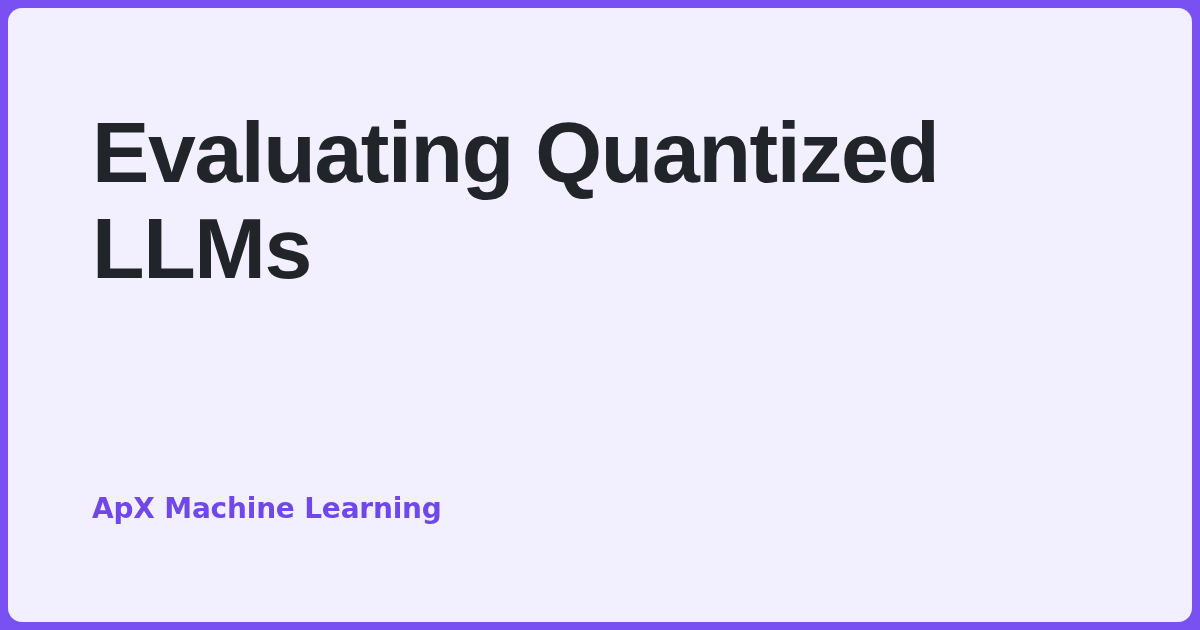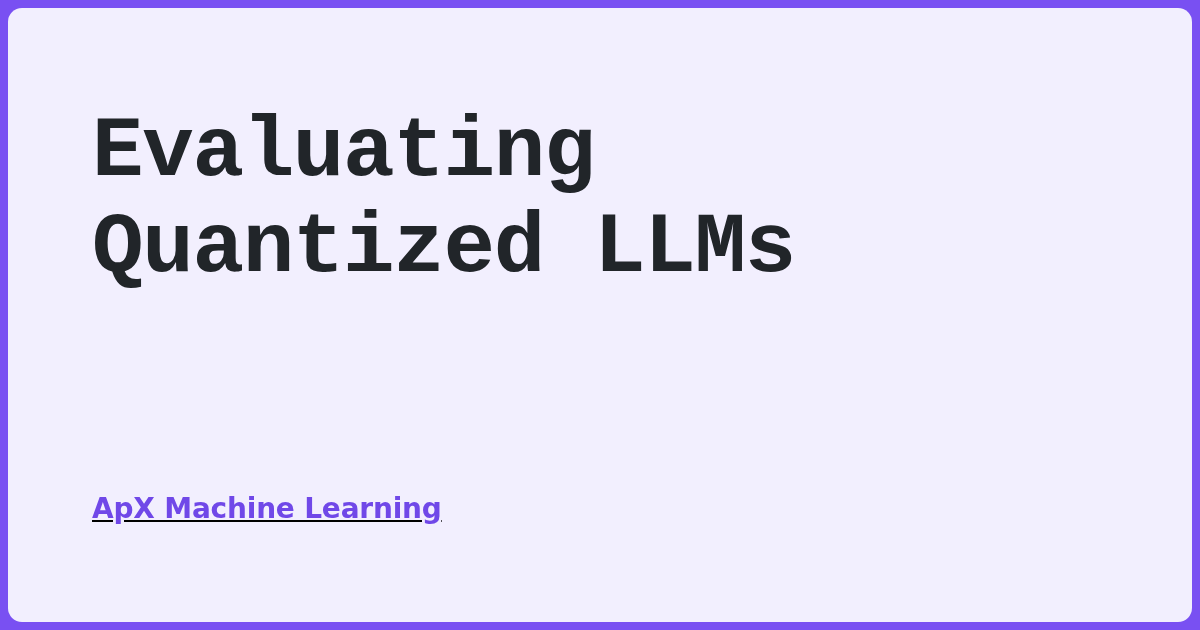--- a/index.html
+++ b/index.html
@@ -42,39 +42,38 @@
   }
 
   
   .title-block {
     margin-top: 96px;
     max-width: 860px;
   }
 
   .card-title {
     margin: 0;
-    font-family: Liberation Mono, monospace;
+    font-family: Liberation Sans, sans-serif;
     font-size: 86px;
     font-weight: 700;
     line-height: 1.12;
     letter-spacing: -1.4px;
     color: #212529;
     word-wrap: break-word;
   }
 
   
   .spacer {
     flex: 1 1 auto;
     min-height: 0;
   }
 
   
   .footer-block {
     margin-bottom: 96px;
-    text-decoration: underline;
   }
 
   .brand-name {
     margin: 0;
     font-family: "DejaVu Sans", sans-serif;
     font-size: 28px;
     font-weight: 700;
     letter-spacing: -0.2px;
     line-height: 1.2;
     color: #7048E8;

